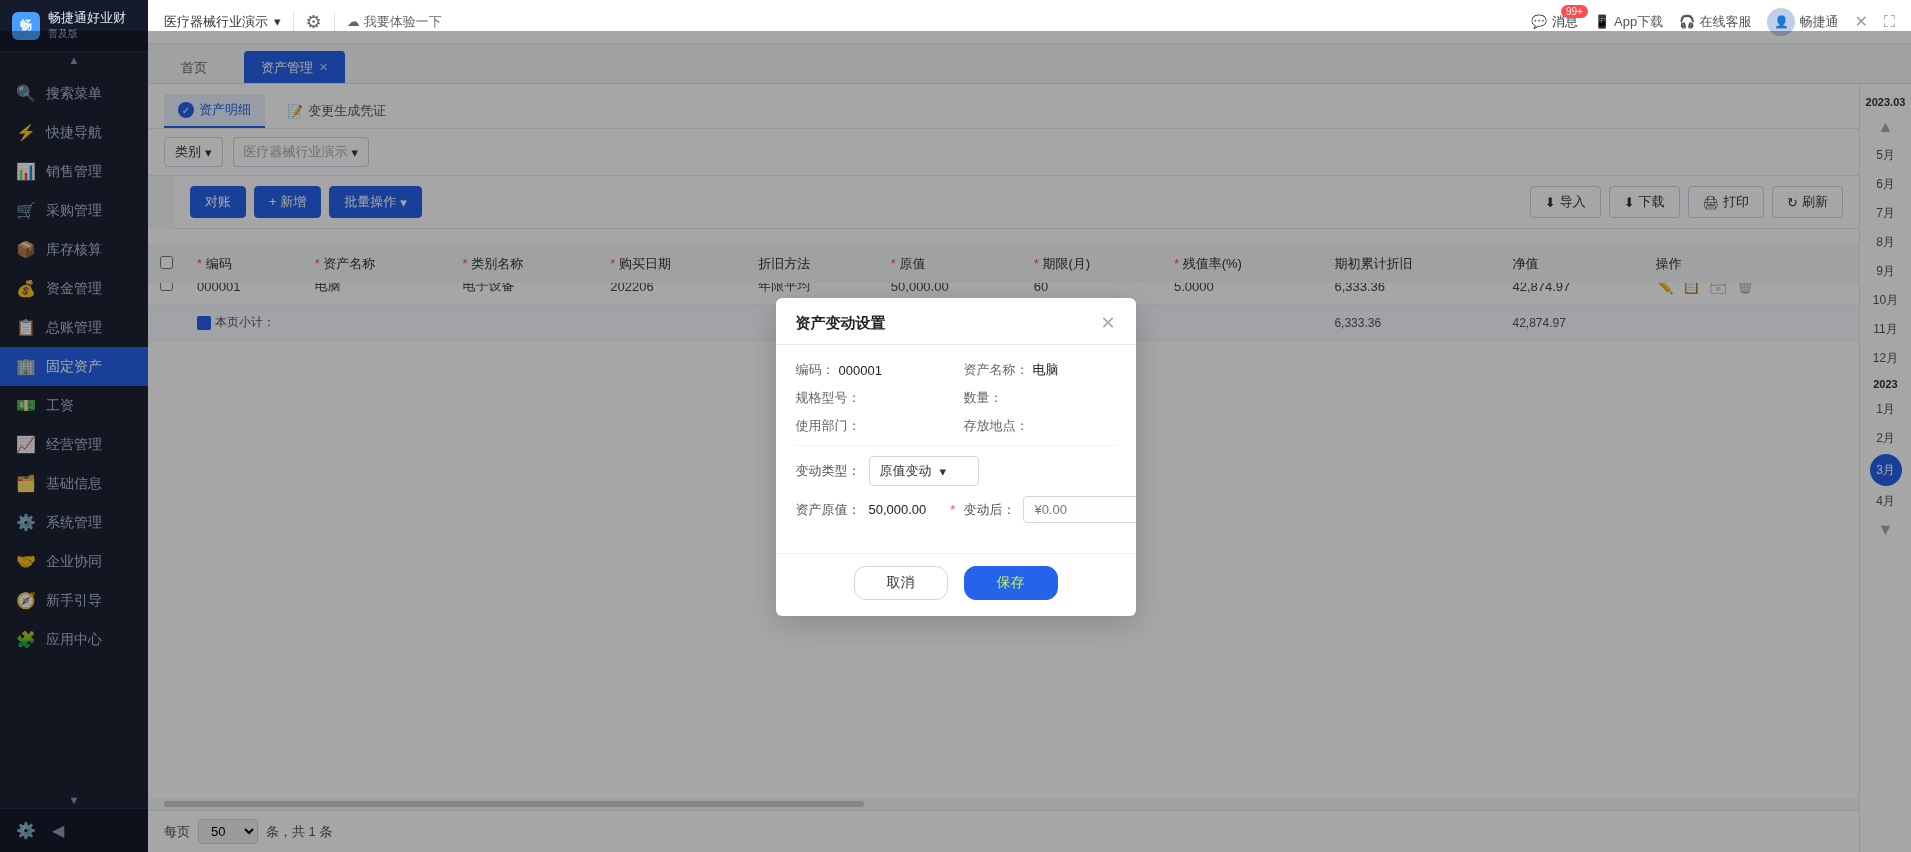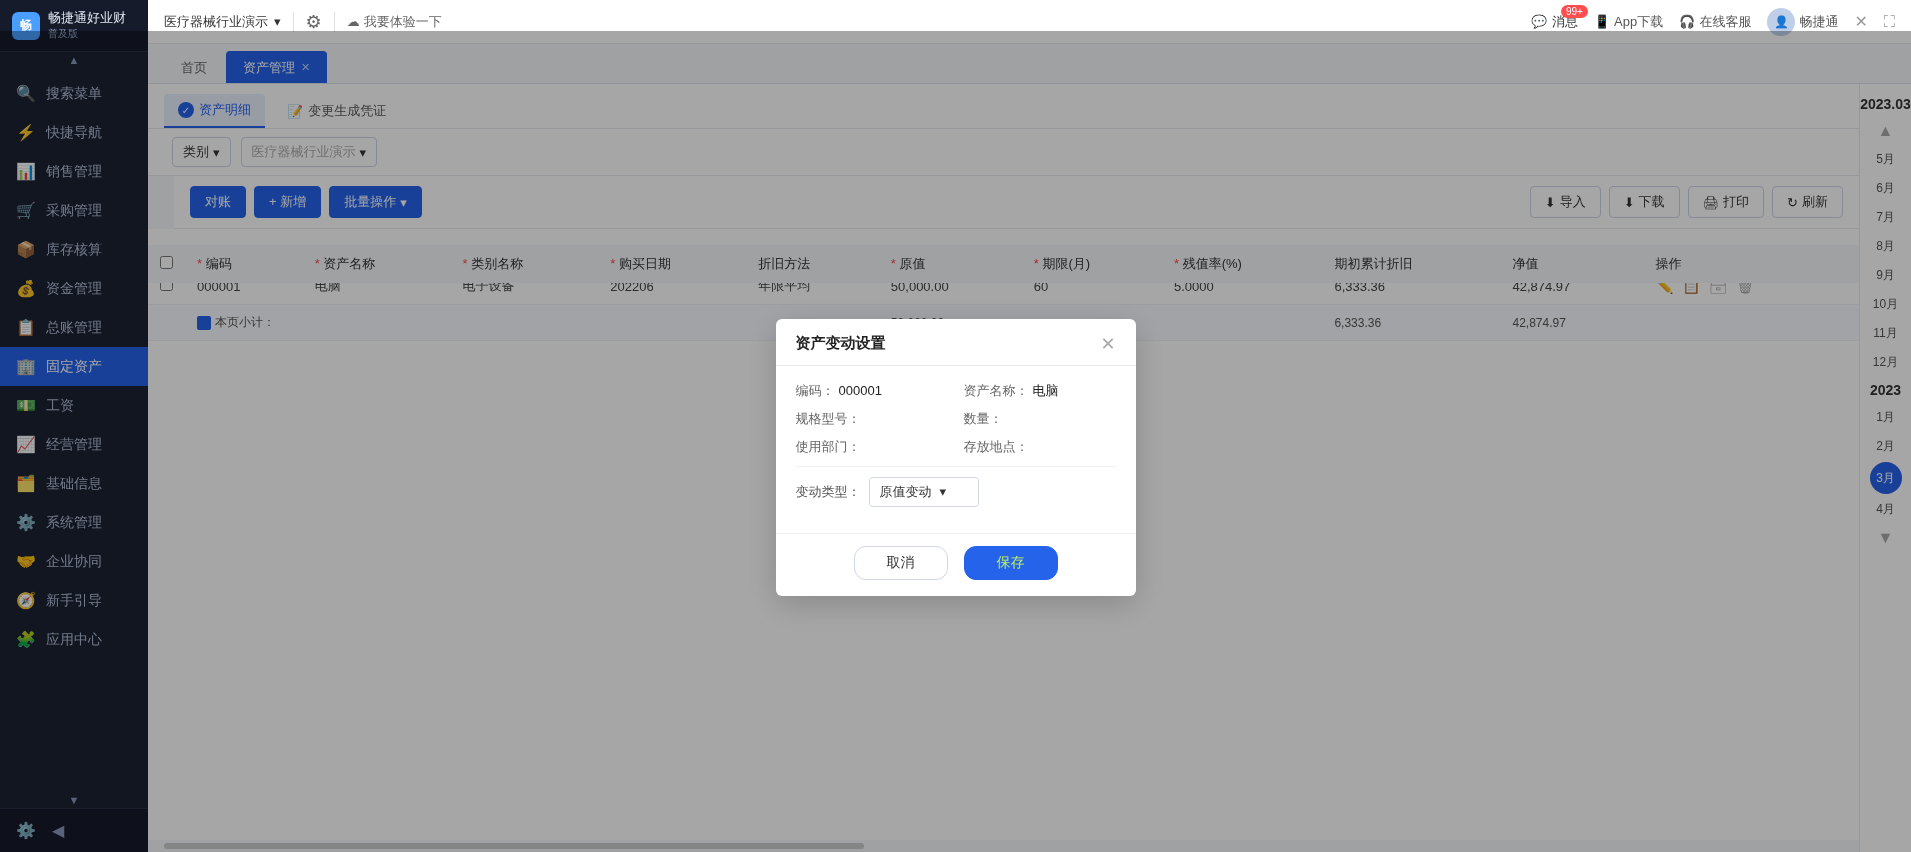--- a/index.html
+++ b/index.html
@@ -44,21 +44,21 @@
     .topbar-settings { font-size: 18px; color: #666; cursor: pointer; }
     .topbar-feedback { display: flex; align-items: center; gap: 4px; font-size: 13px; color: #666; cursor: pointer; }
     .topbar-right { margin-left: auto; display: flex; align-items: center; gap: 16px; }
     .topbar-badge-wrap { position: relative; cursor: pointer; display: flex; align-items: center; gap: 4px; font-size: 13px; color: #333; }
     .topbar-badge { position: absolute; top: -8px; right: -10px; background: #ff4d4f; color: #fff; font-size: 10px; border-radius: 10px; padding: 1px 5px; }
     .topbar-avatar { width: 28px; height: 28px; border-radius: 50%; background: #c0cfe8; display: flex; align-items: center; justify-content: center; font-size: 12px; color: #fff; }
 
     
     .tabs-bar {
       height: 40px; background: #f5f7fa; display: flex; align-items: flex-end;
-      padding: 0 16px; border-bottom: 1px solid #e0e4ee; gap: 2px;
+      padding: 0 16px; border-bottom: 1px solid #e0e4ee; gap: 20px;
     }
     .tab {
       height: 32px; padding: 0 16px; display: flex; align-items: center; gap: 6px;
       font-size: 13px; cursor: pointer; border-radius: 4px 4px 0 0;
       background: #fff; border: 1px solid #e0e4ee; border-bottom: none; color: #333;
     }
     .tab.home { background: #f5f7fa; border-color: transparent; color: #666; }
     .tab.active { background: #2563eb; color: #fff; border-color: #2563eb; }
     .tab-close { font-size: 11px; color: #aaa; cursor: pointer; }
     .tab.active .tab-close { color: rgba(255,255,255,0.7); }
@@ -78,21 +78,21 @@
     
     .toolbar { display: flex; align-items: center; padding: 10px 16px; background: #fff; gap: 8px; border-bottom: 1px solid #e8eaf0; margin-left: 26px; }
     .toolbar-btn {
       display: flex; align-items: center; gap: 4px; padding: 6px 14px;
       font-size: 13px; border: 1px solid #d0d5e8; border-radius: 4px;
       cursor: pointer; background: #fff; color: #333;
     }
     .toolbar-btn.primary { background: #2563eb; color: #fff; border-color: #2563eb; }
     .toolbar-btn.batch { background: #2563eb; color: #fff; border-color: #2563eb; }
     .toolbar-spacer { flex: 1; }
-    .filter-row { display: flex; align-items: flex-start; padding: 8px 24px; background: #fff; gap: 10px; border-bottom: 1px solid #e8eaf0; }
+    .filter-row { display: flex; align-items: flex-start; padding: 8px 16px; background: #fff; gap: 10px; border-bottom: 1px solid #e8eaf0; }
     .filter-select { display: flex; align-items: center; gap: 4px; padding: 5px 10px; border: 1px solid #d0d5e8; border-radius: 4px; font-size: 13px; color: #333; background: #fff; cursor: pointer; }
     .filter-select-placeholder { color: #aaa; }
 
     
     .table-wrap { flex: 1; overflow: auto; background: #fff; }
     table { width: 100%; border-collapse: collapse; font-size: 13px; }
     thead { background: #f5f7fb; position: sticky; top: 16px; z-index: 2; }
     th { padding: 10px 12px; text-align: left; font-weight: 500; color: #333; border-bottom: 1px solid #e8eaf0; white-space: nowrap; }
     td { padding: 9px 12px; color: #444; border-bottom: 1px solid #f0f2f5; white-space: nowrap; }
     .th-required::before { content: '* '; color: #ff4d4f; }
@@ -106,21 +106,21 @@
     
     .table-footer { padding: 8px 16px; background: #fff; border-top: 1px solid #e8eaf0; display: flex; align-items: center; gap: 8px; font-size: 13px; color: #555; }
     .page-size-select { border: 1px solid #d0d5e8; border-radius: 4px; padding: 3px 8px; font-size: 13px; cursor: pointer; }
 
     
     .right-sidebar {
       width: 52px; background: #fff; border-left: 1px solid #e8eaf0;
       display: flex; flex-direction: column; align-items: center;
       padding: 8px 0; gap: 2px; font-size: 12px; color: #555; overflow-y: auto;
     }
-    .rs-year { color: #333; font-size: 14px; font-weight: bold; padding: 4px 0; }
+    .rs-year { color: #333; font-size: 11px; font-weight: bold; padding: 4px 0; }
     .rs-month { width: 40px; text-align: center; padding: 5px 0; cursor: pointer; color: #555; border-radius: 4px; }
     .rs-month.current { background: #2563eb; color: #fff; border-radius: 50%; width: 32px; height: 32px; display: flex; align-items: center; justify-content: center; }
     .rs-scroll { color: #aaa; font-size: 16px; cursor: pointer; padding: 4px; }
 
     
     .overlay {
       position: fixed; top: 0; left: 0; width: 100vw; height: 100vh;
       background: rgba(0,0,0,0.35); z-index: 100; display: flex; align-items: center; justify-content: center; margin-top: 31px;
     }
     .modal {
@@ -393,20 +393,25 @@
   <td></td>
 </tr>
             </tbody>
         </table>
       </div>
 
       <div class="table-scroll-bar">
         <div class="table-scroll-inner"></div>
       </div>
 
+      <div class="table-footer">
+        <span>每页</span>
+        <select class="page-size-select" id="page-size-select"><option value="10">10</option><option value="20">20</option><option value="50" selected="">50</option><option value="100">100</option></select>
+        <span>条，共 1 条</span>
+      </div>
 
     </div>
 
     <div class="right-sidebar" id="right-sidebar">
         <div class="rs-year">2023.03</div>
         <div class="rs-scroll">▲</div>
         <div class="rs-month">5月</div>
         <div class="rs-month">6月</div>
         <div class="rs-month">7月</div>
         <div class="rs-month">8月</div>
@@ -462,19 +467,26 @@
         </div>
       </div>
       <hr class="modal-divider">
       <div class="modal-select-row">
         <span class="modal-select-label">变动类型：</span>
         <div class="modal-select-box">
           <span>原值变动</span>
           <span>▾</span>
         </div>
       </div>
+      <div class="modal-input-row">
+        <span class="modal-select-label">资产原值：</span>
+        <span class="modal-value-text">50,000.00</span>
+        <span style="color:#ff4d4f;margin-left:16px;">*</span>
+        <span class="modal-select-label">变动后：</span>
+        <input class="modal-input" type="text" placeholder="¥0.00" style="">
+      </div>
     </div>
     <div class="modal-footer">
       <button class="modal-btn">取消</button>
       <button class="modal-btn primary">保存</button>
     </div>
   </div>
 </div>
 
 </body></html>

